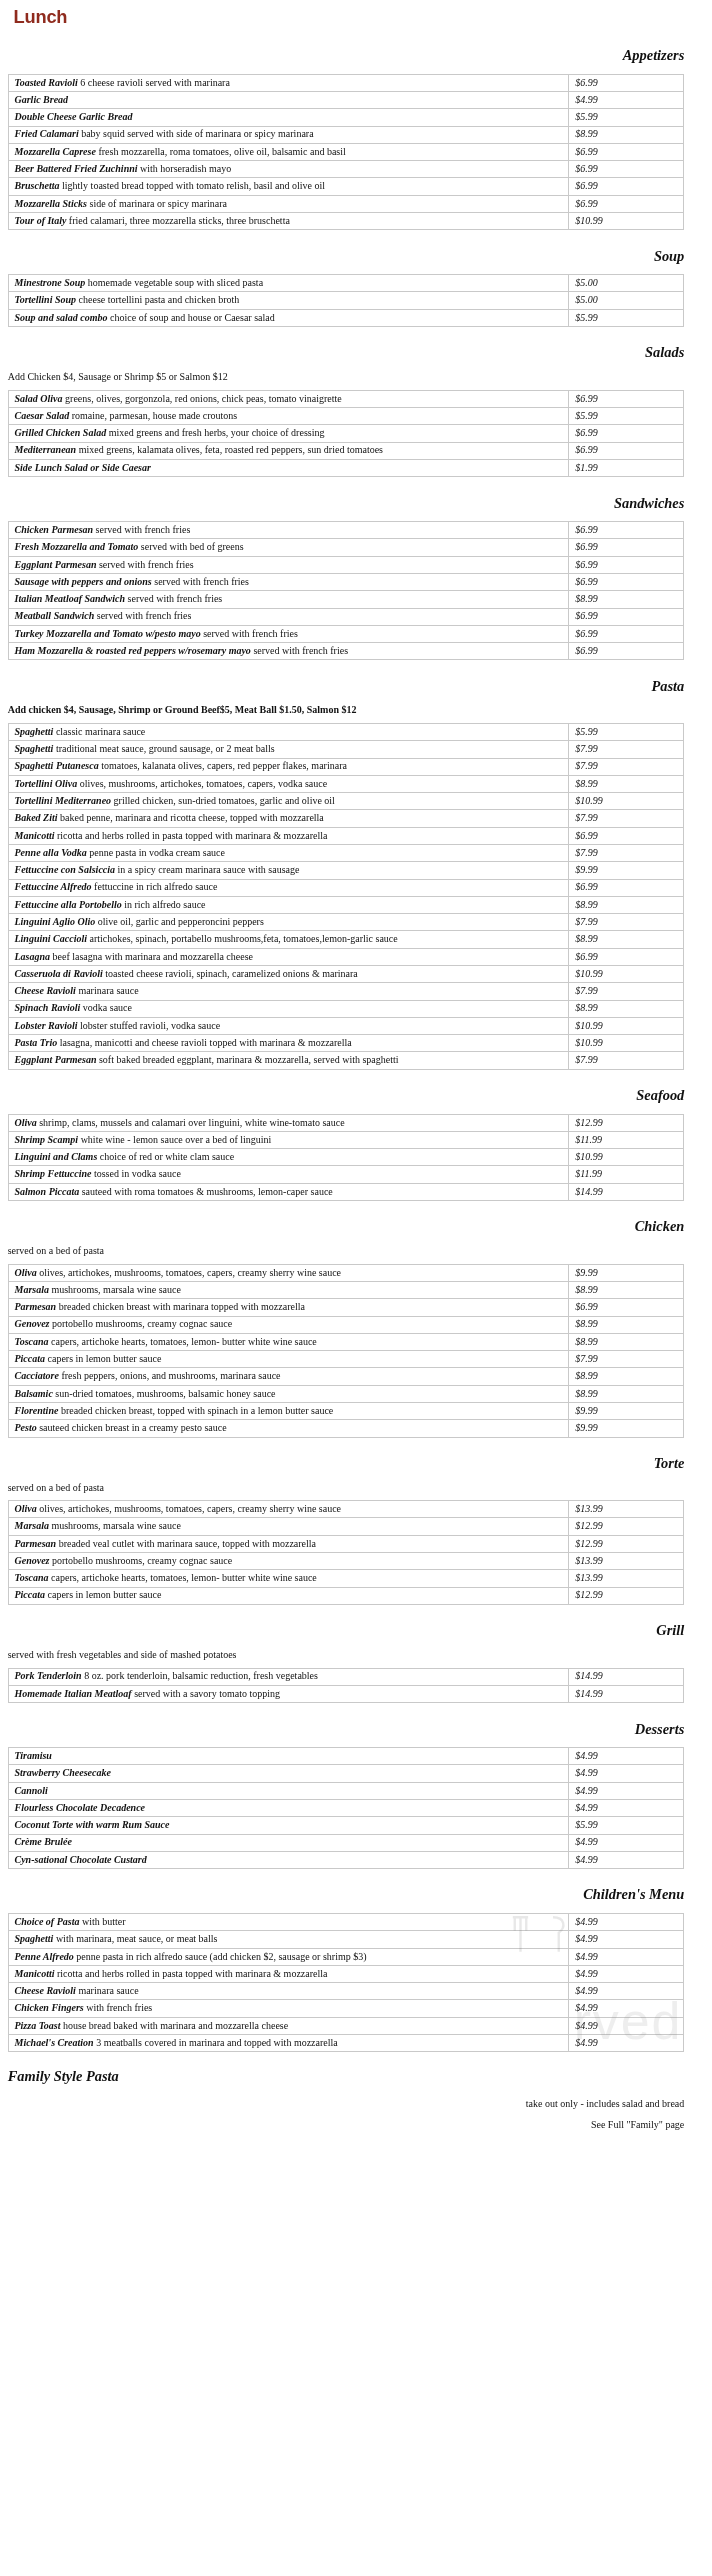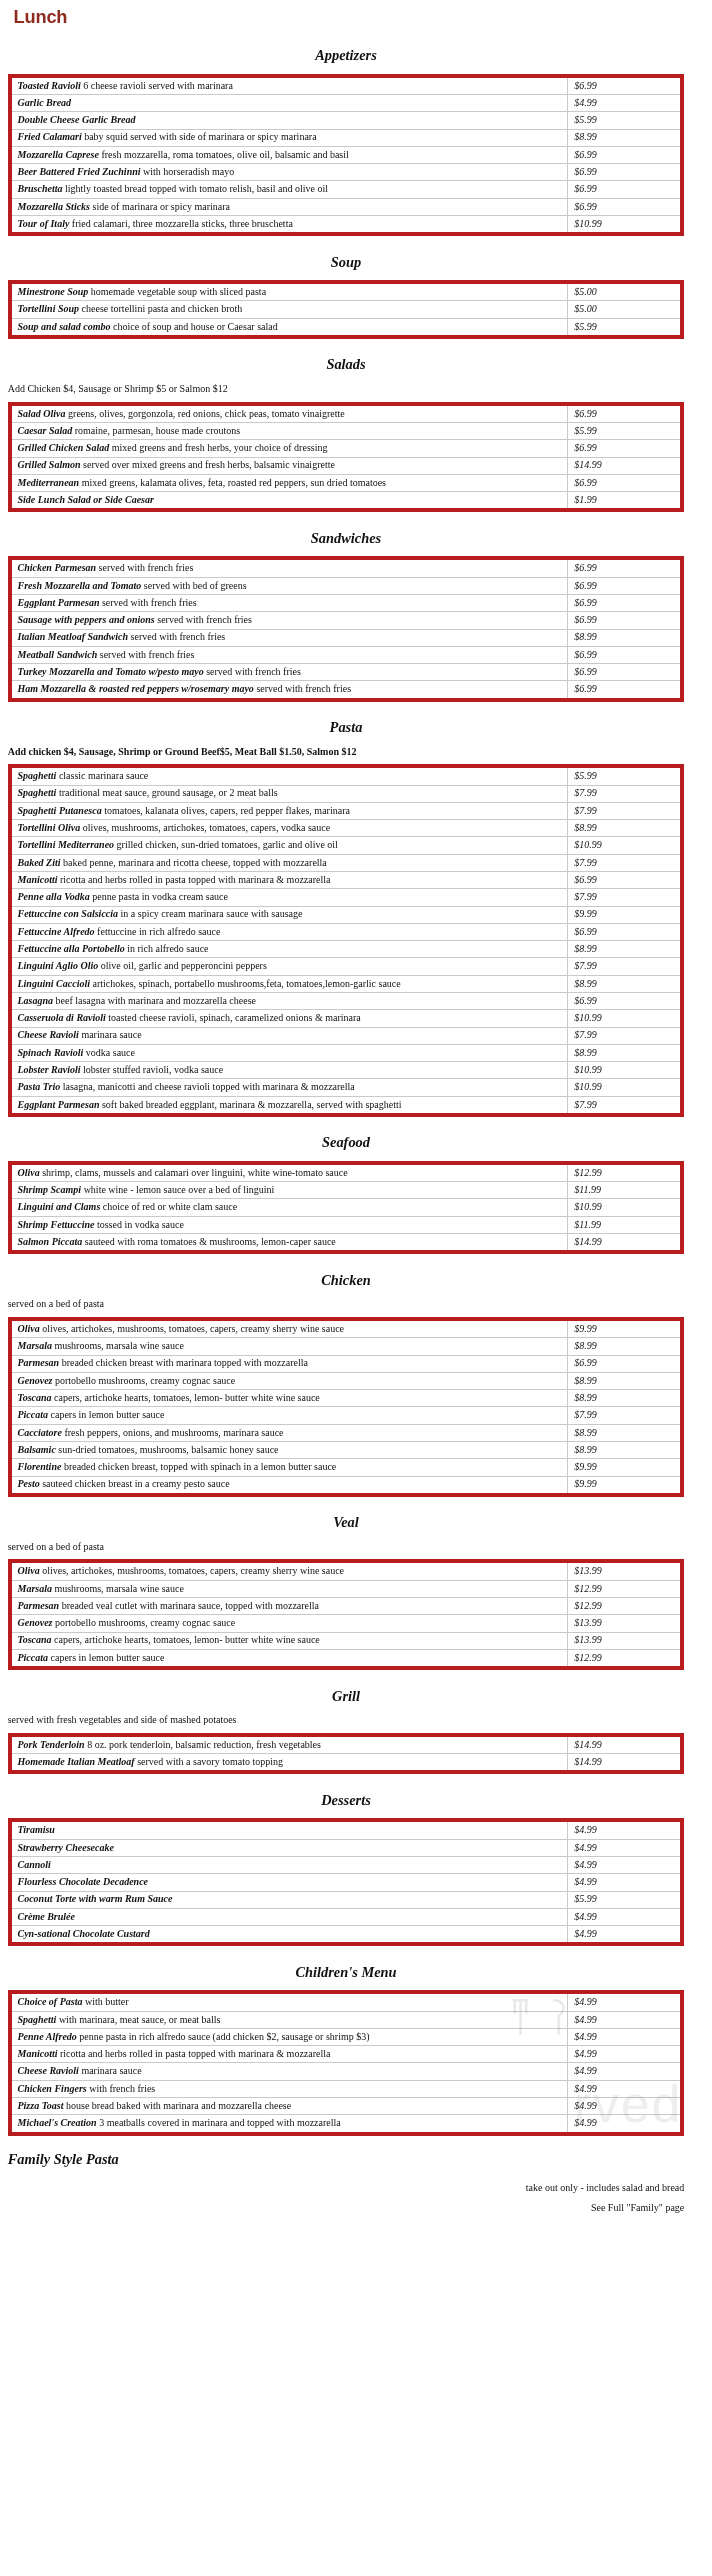--- a/index.html
+++ b/index.html
@@ -17,40 +17,40 @@
     font-weight: bold;
     font-size: 18.3px;
     color: #8f2b1e;
     padding: 5.8px 0 1.9px 5.8px;
     letter-spacing: -0.2px;
   }
 
   .section { margin-top: 3.9px; }
 
   .section-head {
-    text-align: center;
+    text-align: right;
     font-family: "Liberation Serif", serif;
     font-style: italic;
     font-weight: bold;
     font-size: 14.4px;
     color: #111;
     padding: 13.5px 0 9.6px 0;
   }
   .section-sub {
     text-align: left;
     font-size: 10px;
     padding-bottom: 7.7px;
     color: #111;
   }
   .section-sub.bold { font-weight: bold; font-size: 10px; }
 
   table.items {
     width: 100%;
     border-collapse: collapse;
-    border: 4px solid #b91c1c;
+    border: 1px solid #b91c1c;
     table-layout: fixed;
   }
   table.items td {
     border: 1px solid #c9c9c9;
     padding: 1.9px 5.8px;
     font-size: 10px;
     line-height: 1.25;
     vertical-align: top;
   }
   td.name { width: 83%; }
@@ -176,24 +176,20 @@
             </tr>
             <tr>
               <td class="name"><span class="iname">Caesar Salad</span> <span class="idesc">romaine, parmesan, house made croutons</span></td>
               <td class="price">$5.99</td>
             </tr>
             <tr>
               <td class="name"><span class="iname">Grilled Chicken Salad</span> <span class="idesc">mixed greens and fresh herbs, your choice of dressing</span></td>
               <td class="price">$6.99</td>
             </tr>
             <tr>
-              <td class="name"><span class="iname">Grilled Salmon</span> <span class="idesc">served over mixed greens and fresh herbs, balsamic vinaigrette</span></td>
-              <td class="price">$14.99</td>
-            </tr>
-            <tr>
               <td class="name"><span class="iname">Mediterranean</span> <span class="idesc">mixed greens, kalamata olives, feta, roasted red peppers, sun dried tomatoes</span></td>
               <td class="price">$6.99</td>
             </tr>
             <tr>
               <td class="name"><span class="iname">Side Lunch Salad or Side Caesar</span></td>
               <td class="price">$1.99</td>
             </tr>
           </tbody>
         </table>
       </div>
@@ -393,21 +389,21 @@
               <td class="price">$9.99</td>
             </tr>
             <tr>
               <td class="name"><span class="iname">Pesto</span> <span class="idesc">sauteed chicken breast in a creamy pesto sauce</span></td>
               <td class="price">$9.99</td>
             </tr>
           </tbody>
         </table>
       </div>
       <div class="section">
-        <div class="section-head">Veal</div>
+        <div class="section-head">Torte</div>
         <div class="section-sub">served on a bed of pasta</div>
         <table class="items">
           <tbody>
             <tr>
               <td class="name"><span class="iname">Oliva</span> <span class="idesc">olives, artichokes, mushrooms, tomatoes, capers, creamy sherry wine sauce</span></td>
               <td class="price">$13.99</td>
             </tr>
             <tr>
               <td class="name"><span class="iname">Marsala</span> <span class="idesc">mushrooms, marsala wine sauce</span></td>
               <td class="price">$12.99</td>

